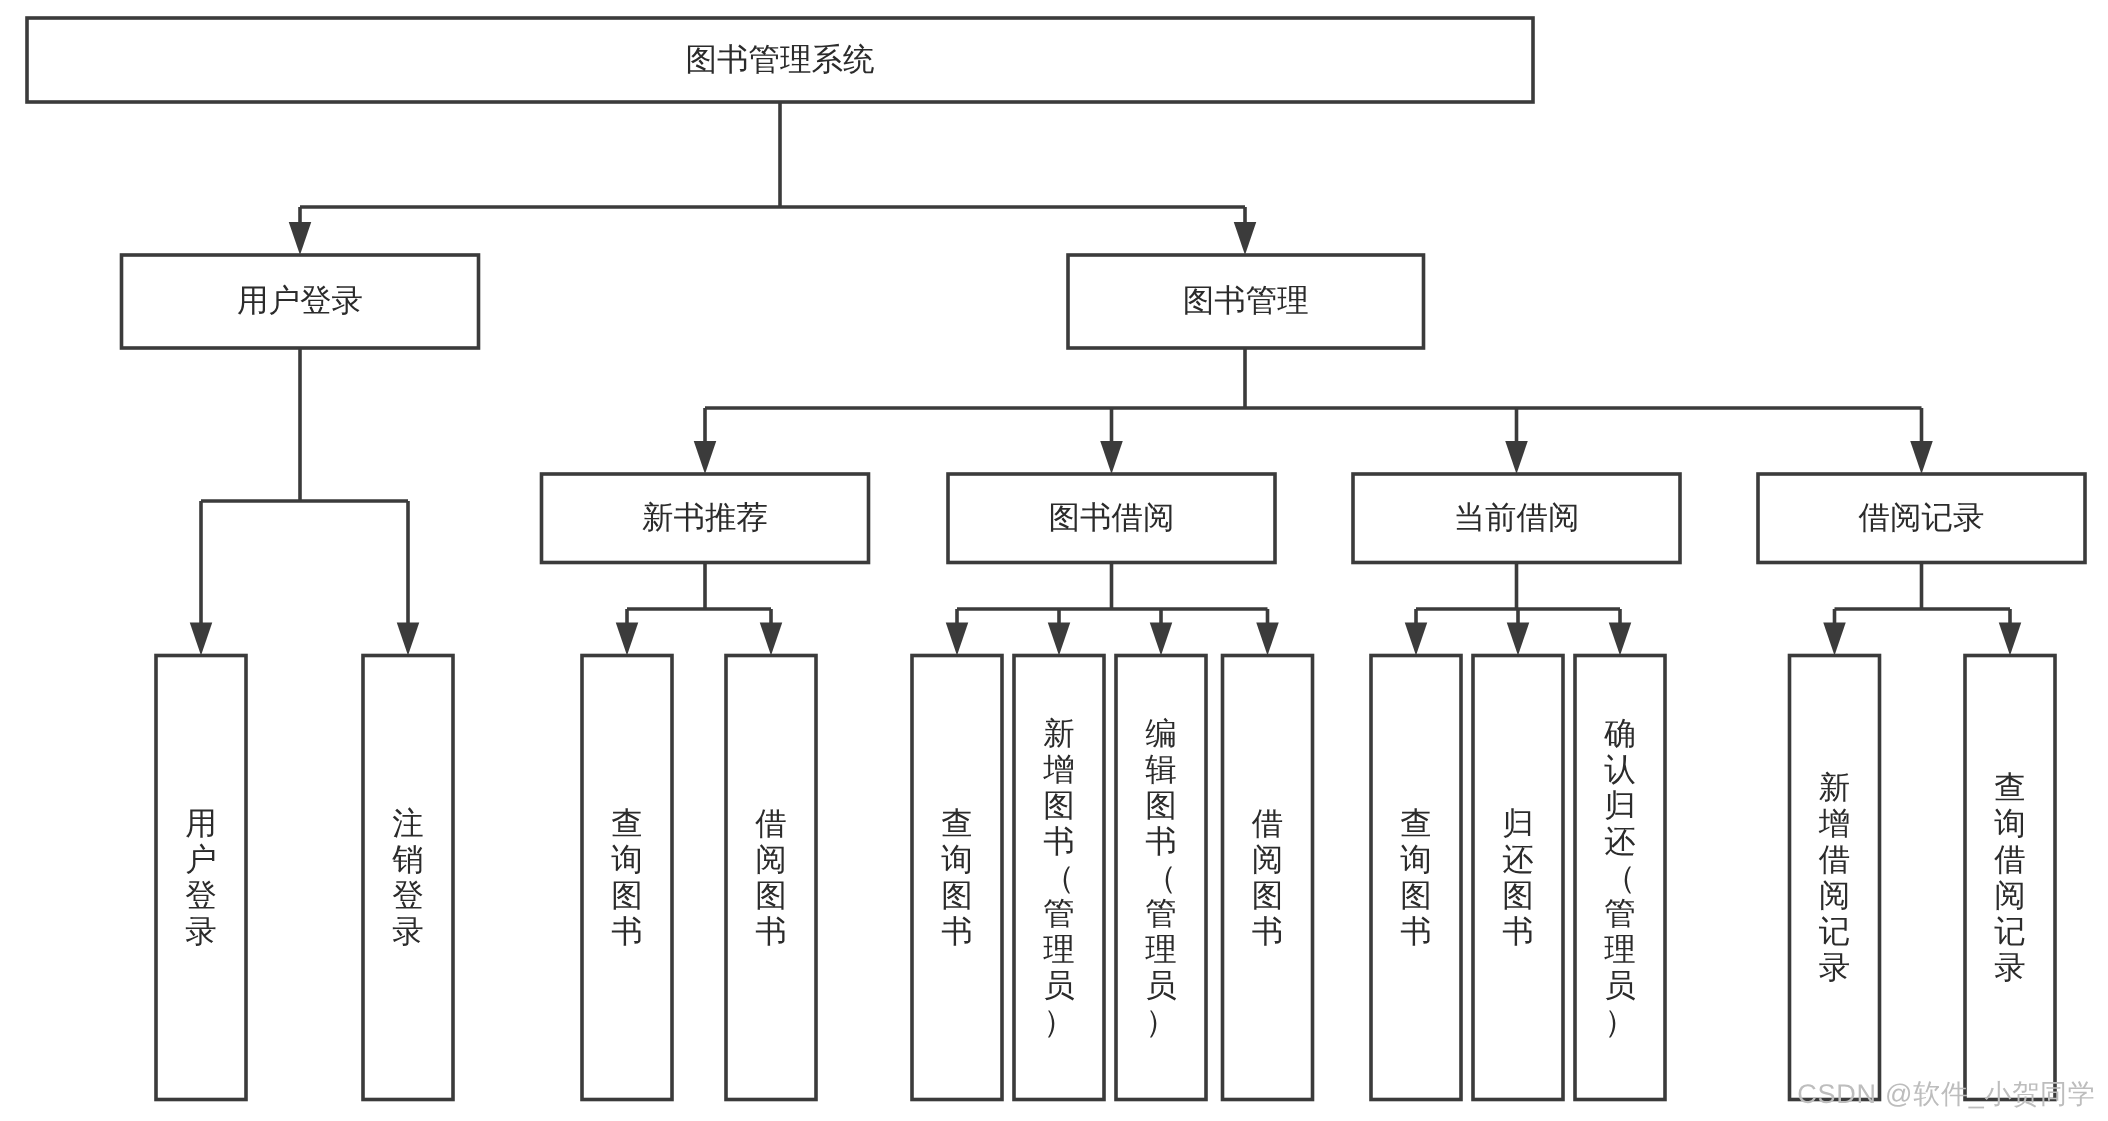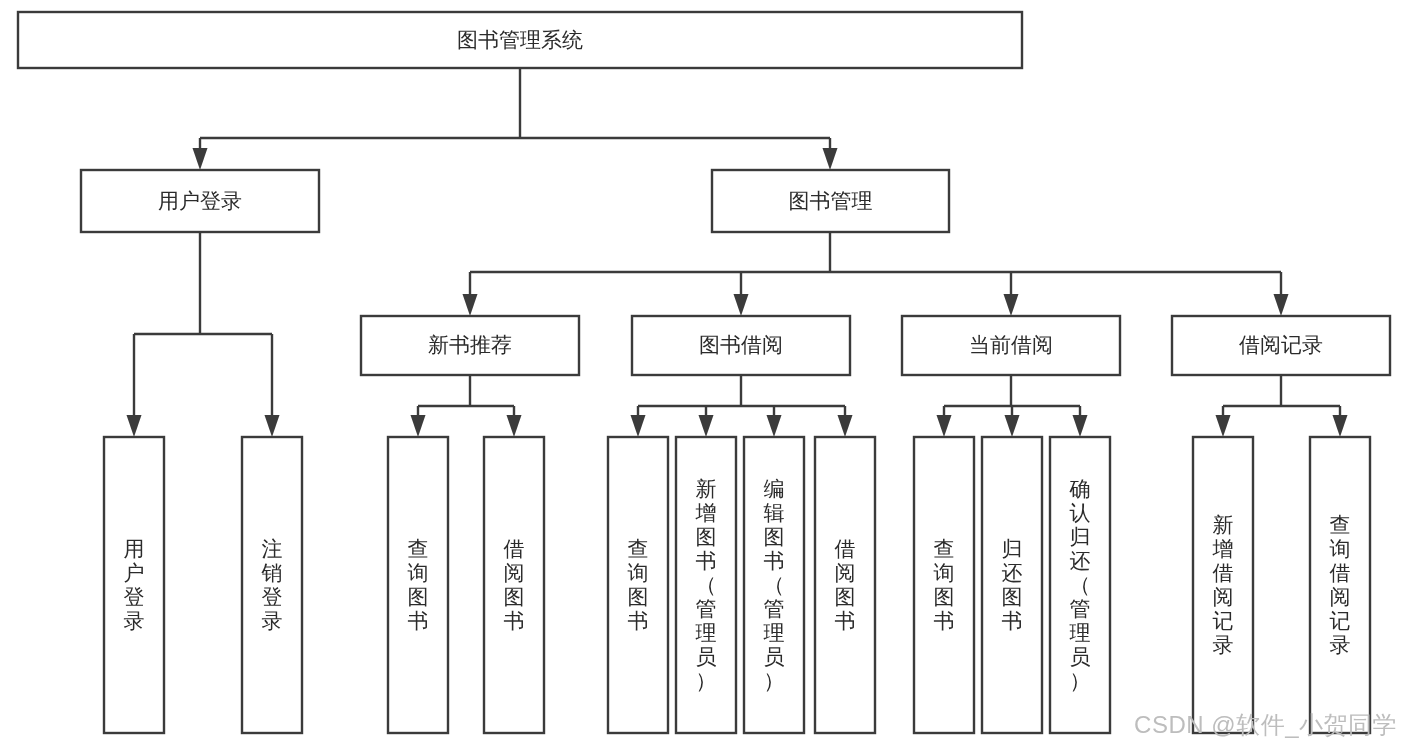--- a/index.html
+++ b/index.html
@@ -52,21 +52,21 @@
   }
   .arrow-head {
     fill: #3b3b3b;
     stroke: none;
   }
   .watermark {
     position: absolute;
     right: 8px;
     bottom: 6px;
     font-family: "Liberation Sans", "DejaVu Sans", sans-serif;
-    font-size: 24px;
+    font-size: 18px;
     color: #bdbdbd;
     letter-spacing: 0.5px;
     white-space: nowrap;
     user-select: none;
   }
 </style>
 </head>
 <body>
 
 <div id="diagram-root">

